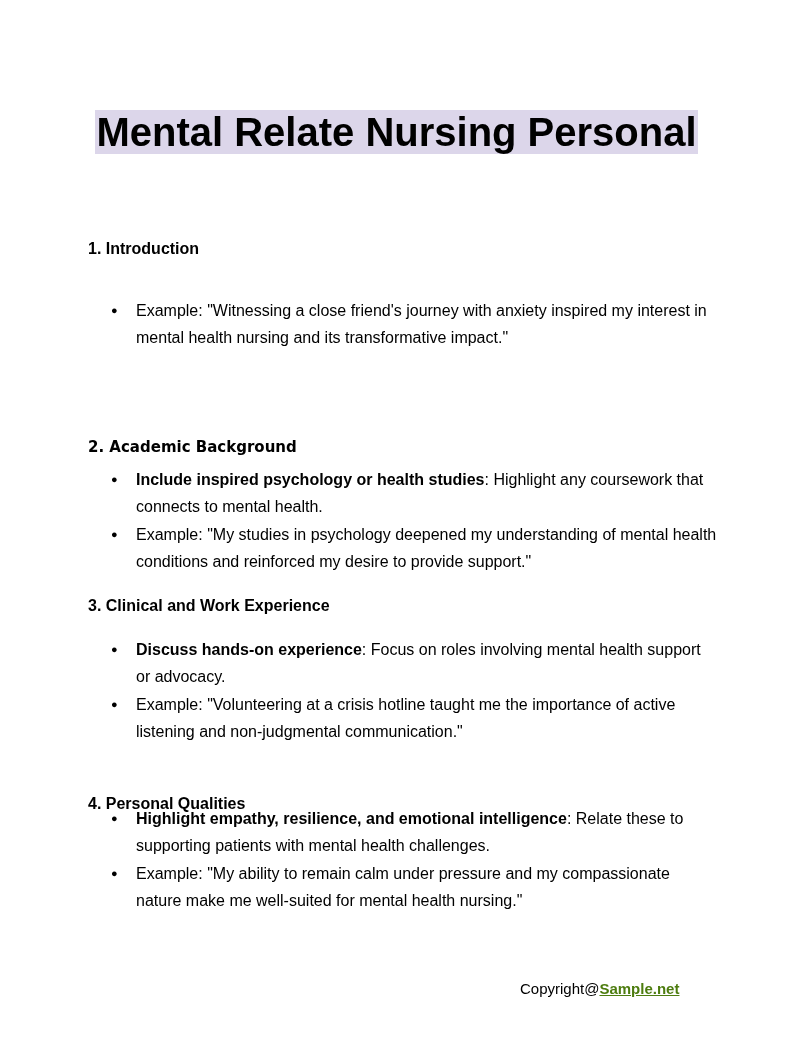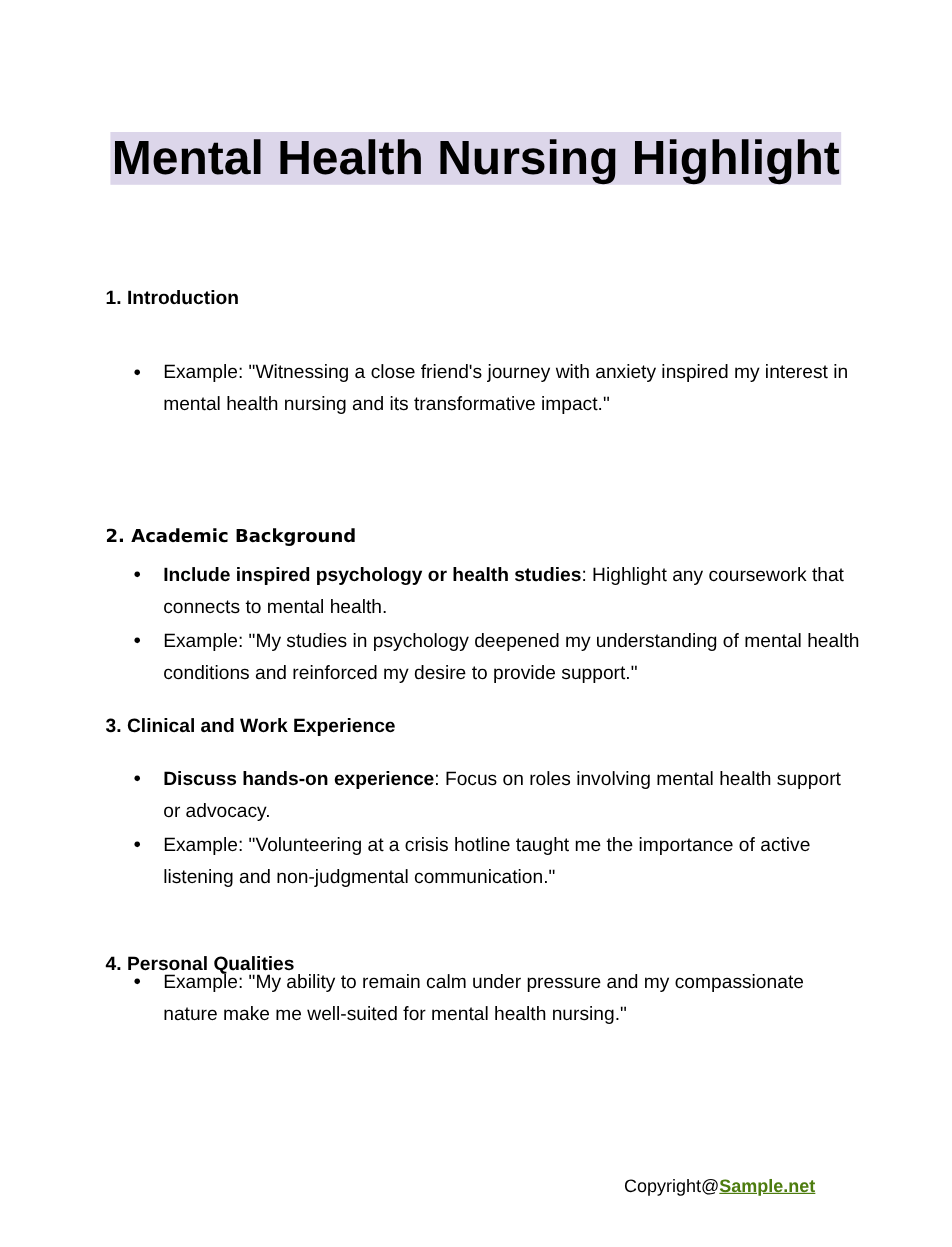--- a/index.html
+++ b/index.html
@@ -27,21 +27,21 @@
     }
     .footer {
       position: absolute; left: 520px; top: 980px; font-size: 15px;
     }
     .footer a { color: #4d7c0f; font-weight: bold; text-decoration: underline; }
   </style>
 </head>
 <body>
 
 <div class="title-wrap">
-  <span class="hl">Mental Health Nursing Highlight</span><br>
+  <span class="hl">Mental Relate Nursing Personal</span><br>
 </div>
 
 <h2 class="section-h" style="top:240px;">1. Introduction</h2>
 <ul class="items" style="top:297px;">
   <li><span>Example: "Witnessing a close friend's journey with anxiety inspired my interest in mental health nursing and its transformative impact."</span></li>
 </ul>
 
 <h2 class="section-h alt" style="top:428px;">2. Academic Background</h2>
 <ul class="items" style="top:466px;">
   <li><b>Include inspired psychology or health studies</b><span>: Highlight any coursework that connects to mental health.</span></li>
@@ -49,18 +49,19 @@
 </ul>
 
 <h2 class="section-h" style="top:597px;">3. Clinical and Work Experience</h2>
 <ul class="items" style="top:636px;">
   <li><b>Discuss hands-on experience</b><span>: Focus on roles involving mental health support or advocacy.</span></li>
   <li><span>Example: "Volunteering at a crisis hotline taught me the importance of active listening and non-judgmental communication."</span></li>
 </ul>
 
 <h2 class="section-h" style="top:767px;margin-top:28px;">4. Personal Qualities</h2>
 <ul class="items" style="top:805px;">
+  <li><b>Highlight empathy, resilience, and emotional intelligence</b><span>: Relate these to supporting patients with mental health challenges.</span></li>
   <li><span>Example: "My ability to remain calm under pressure and my compassionate nature make me well-suited for mental health nursing."</span></li>
 </ul>
 
 <div class="footer">
   <span>Copyright@</span><a>Sample.net</a>
 </div>
 
 </body></html>

